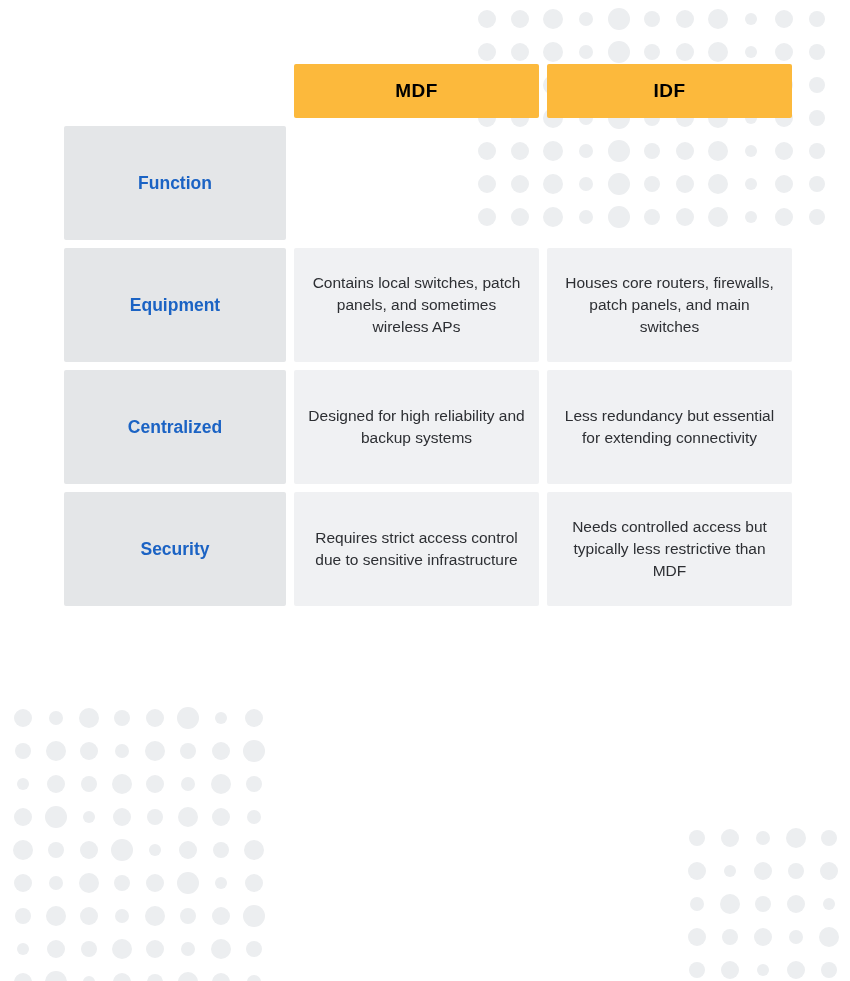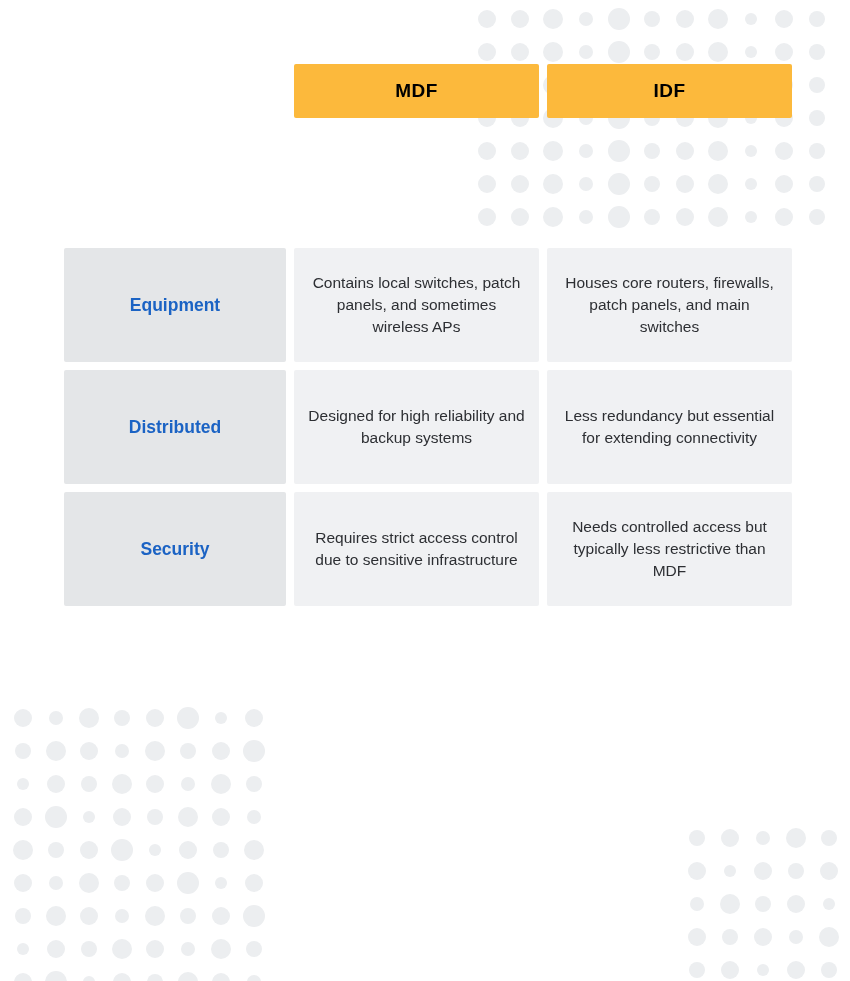--- a/index.html
+++ b/index.html
@@ -340,32 +340,33 @@
 
   <div class="table">
 
     <div class="row">
       <div class="cell-blank"></div>
       <div class="cell-head">MDF</div>
       <div class="cell-head">IDF</div>
     </div>
 
     <div class="row body-row">
+      <div class="cell-label">Function</div>
     </div>
 
 
 
     <div class="row body-row">
       <div class="cell-label">Equipment</div>
       <div class="cell-val">Contains local switches, patch panels, and sometimes wireless APs</div>
       <div class="cell-val">Houses core routers, firewalls, patch panels, and main switches</div>
     </div>
 
     <div class="row body-row">
-      <div class="cell-label">Distributed</div>
+      <div class="cell-label">Centralized</div>
       <div class="cell-val">Designed for high reliability and backup systems</div>
       <div class="cell-val">Less redundancy but essential for extending connectivity</div>
     </div>
 
     <div class="row body-row">
       <div class="cell-label">Security</div>
       <div class="cell-val">Requires strict access control due to sensitive infrastructure</div>
       <div class="cell-val">Needs controlled access but typically less restrictive than MDF</div>
     </div>
 

